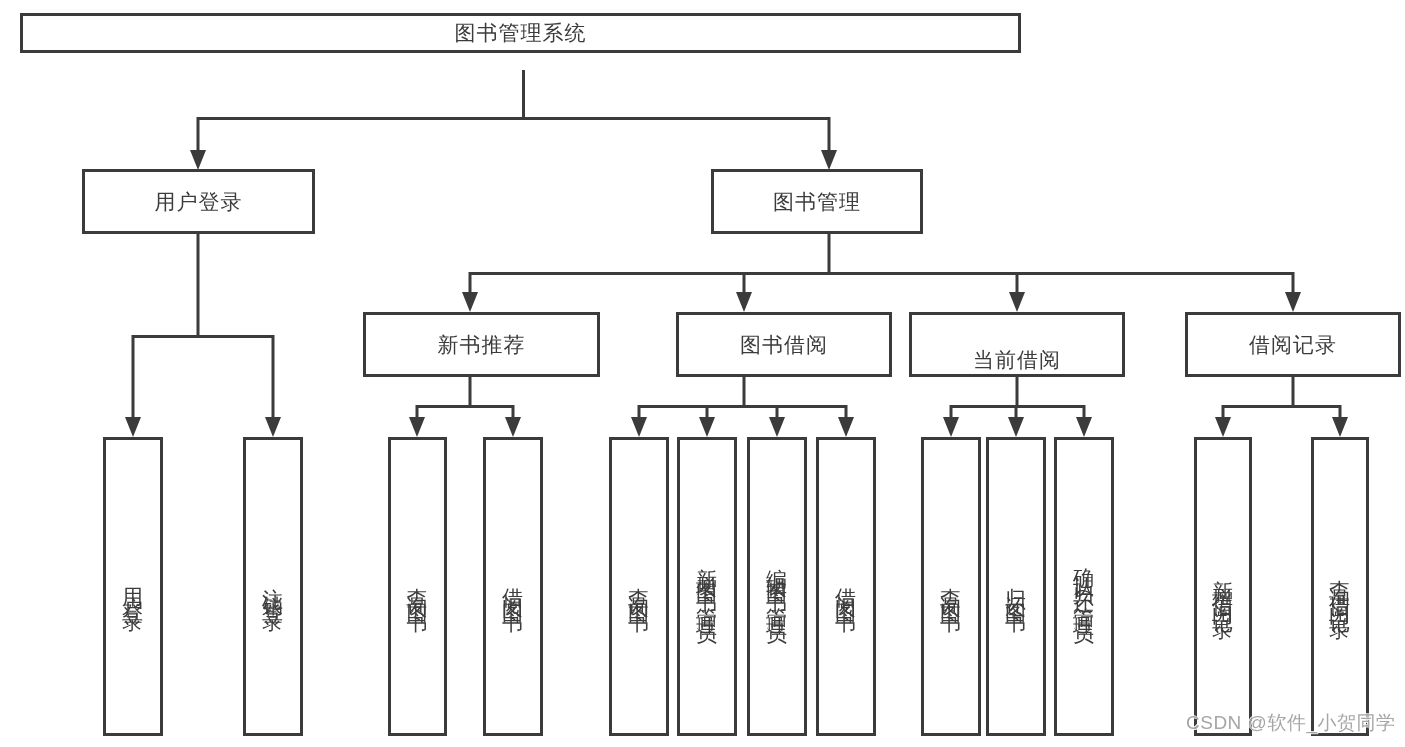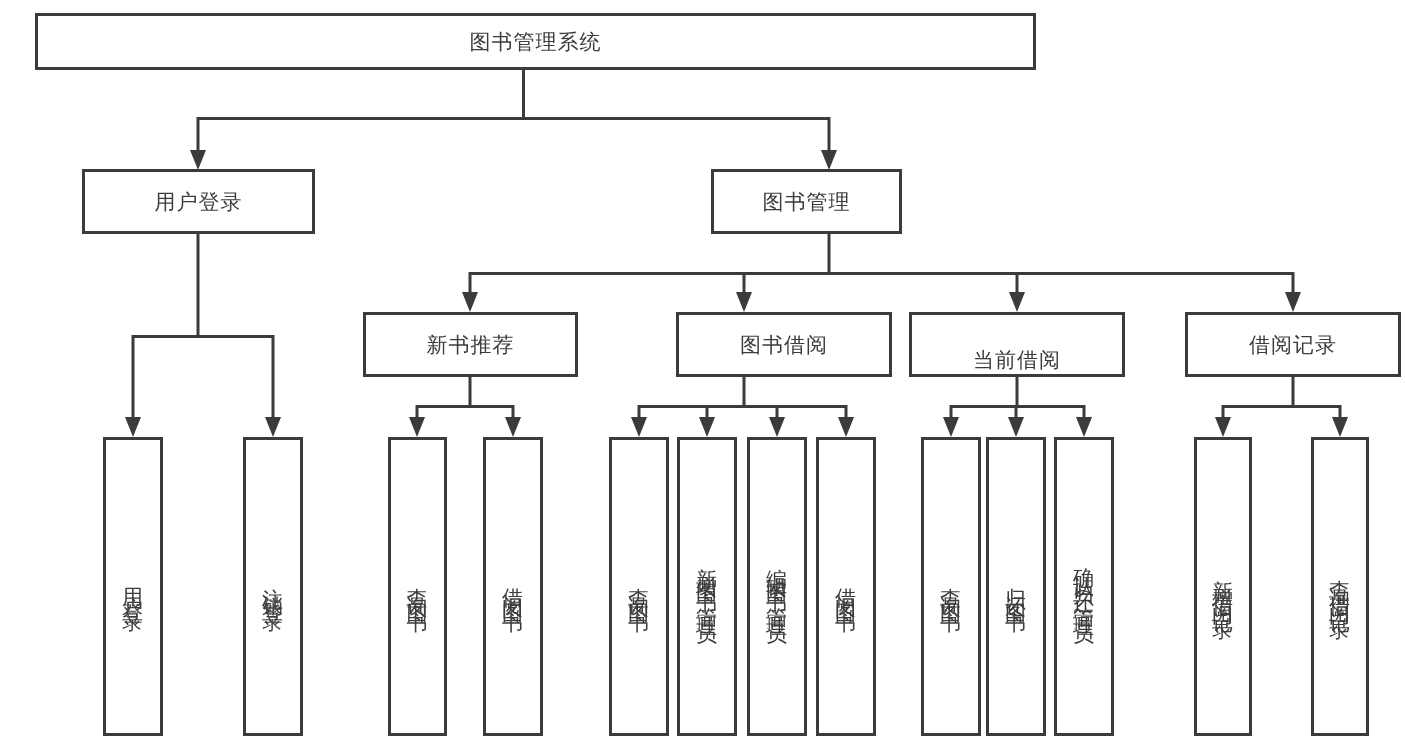--- a/index.html
+++ b/index.html
@@ -12,24 +12,24 @@
     position:absolute;z-index:2;box-sizing:border-box;
     border:3px solid #3b3b3b;background:#ffffff;
     display:flex;align-items:center;justify-content:center;
   }
   .node.h span{font-size:21px;letter-spacing:1px;white-space:nowrap;}
   .node.v span{
     writing-mode:vertical-rl;text-orientation:mixed;
     font-size:21px;letter-spacing:8px;line-height:1;
   }
   
-  .n-root{left:35px;top:13px;width:1001px;height:57px;}
+  .n-root{left:20px;top:13px;width:1001px;height:40px;}
   .n-userlogin{left:82px;top:169px;width:233px;height:65px;}
-  .n-bookmgmt{left:711px;top:169px;width:191px;height:65px;}
-  .n-nbr{left:363px;top:312px;width:215px;height:65px;}
+  .n-bookmgmt{left:711px;top:169px;width:212px;height:65px;}
+  .n-nbr{left:363px;top:312px;width:237px;height:65px;}
   .n-bb{left:636px;top:312px;width:216px;height:65px;margin-left:40px;}
   .n-cb{left:909px;top:312px;width:216px;height:65px;align-items:flex-end;}
   .n-br{left:1185px;top:312px;width:216px;height:65px;}
   
   .l1{left:103px;top:437px;width:60px;height:299px;}
   .l2{left:243px;top:437px;width:60px;height:299px;}
   .l3{left:388px;top:437px;width:59px;height:299px;}
   .l4{left:483px;top:437px;width:60px;height:299px;}
   .l5{left:609px;top:437px;width:60px;height:299px;}
   .l6{left:677px;top:437px;width:60px;height:299px;}
@@ -159,13 +159,14 @@
     <span>确认归还（管理员）</span>
   </div>
 
   <div class="node v l12">
     <span>新增借阅记录</span>
   </div>
   <div class="node v l13">
     <span>查询借阅记录</span>
   </div>
 
+  <div class="watermark">CSDN @软件_小贺同学</div>
 </div>
 
 </body></html>

